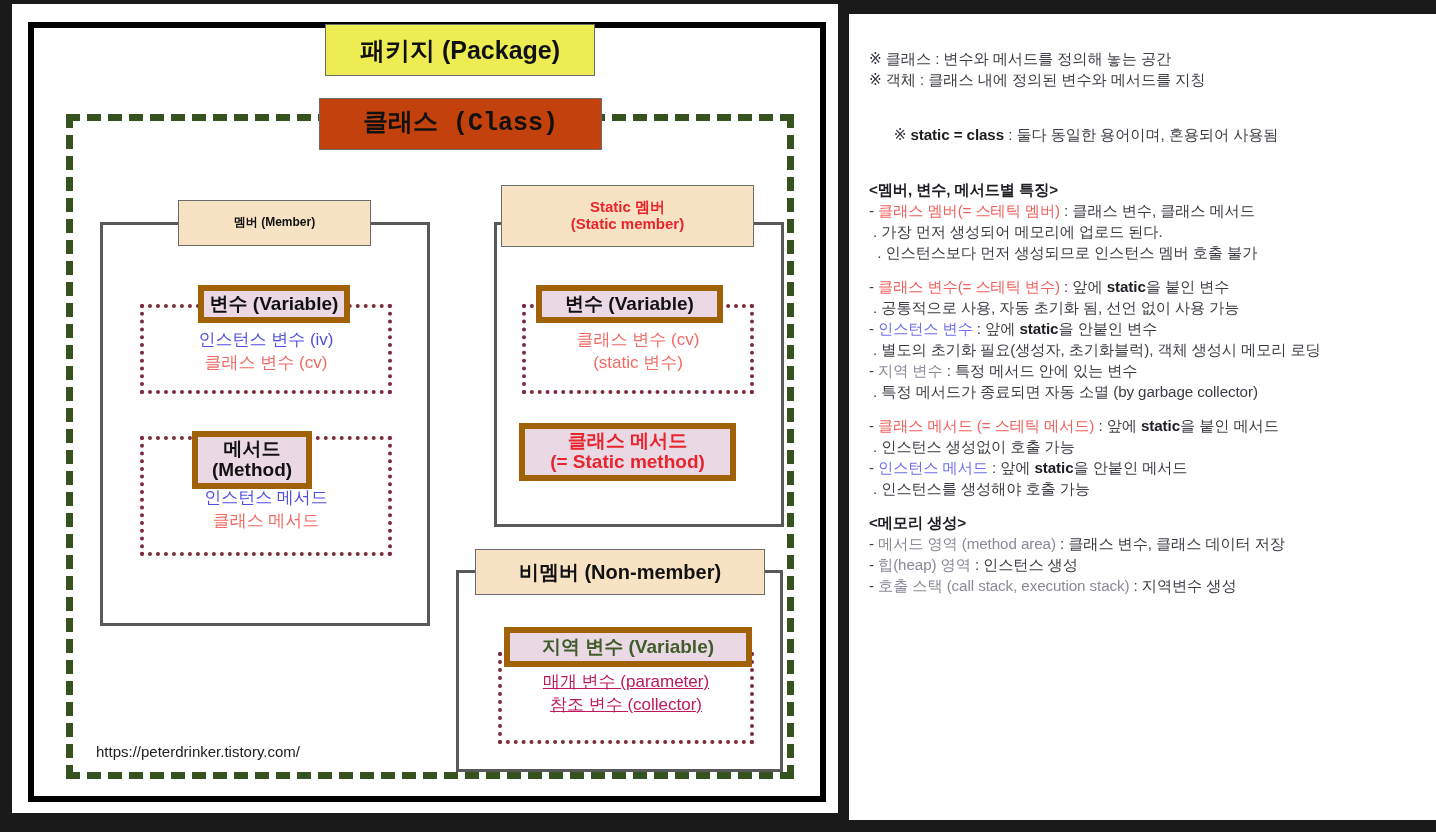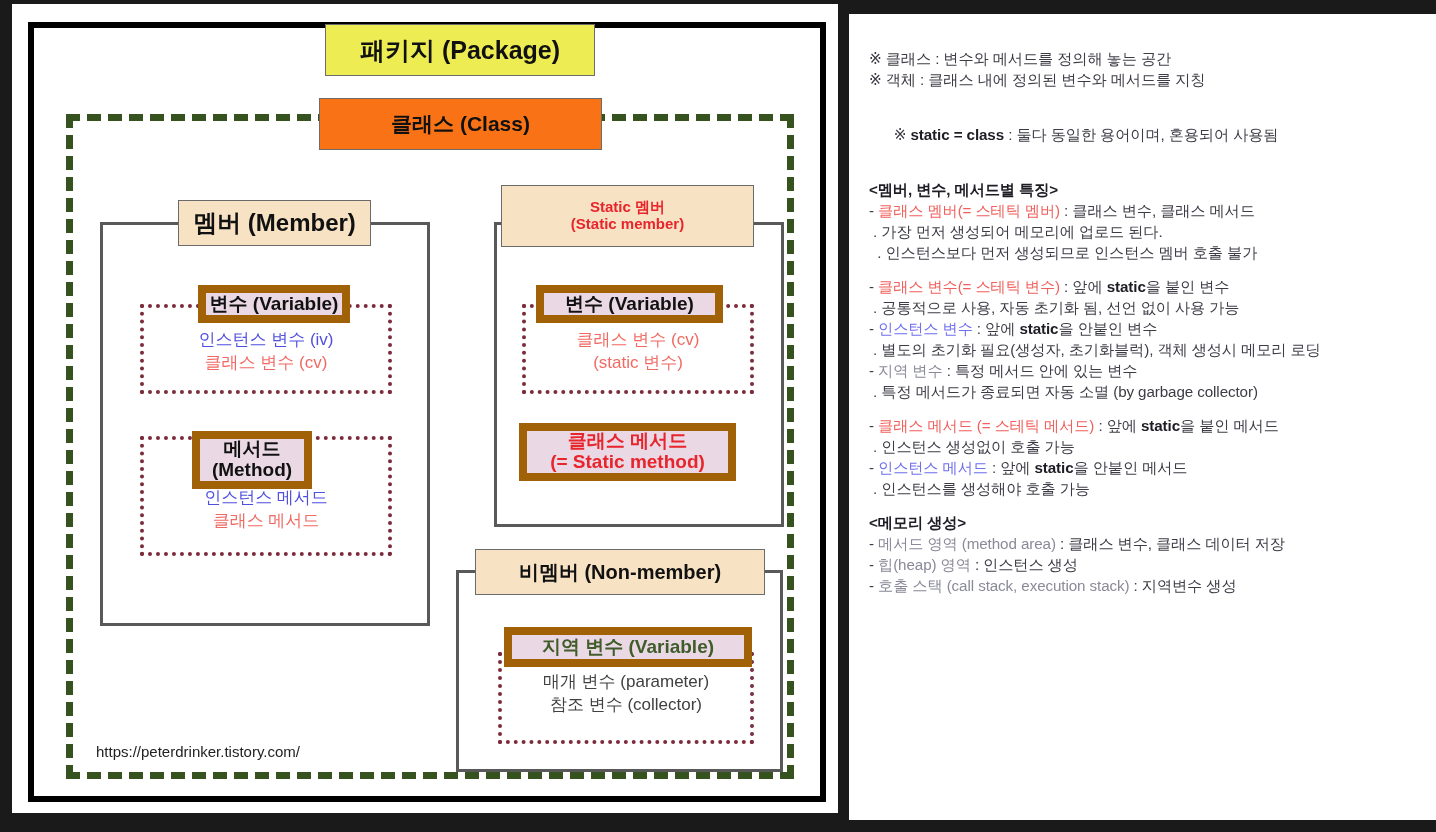--- a/index.html
+++ b/index.html
@@ -44,25 +44,25 @@
     display:flex; align-items:center; justify-content:center;
     line-height:1.12;
     z-index:6;
   }
   #chip-package{
     left:313px; top:20px; width:270px; height:52px;
     background:#eded53; font-size:25px;
   }
   #chip-class{
     left:307px; top:94px; width:283px; height:52px;
-    background:#f97316; font-size:21px;
+    background:#c2410c; font-size:25px;font-family:Liberation Mono, monospace;
   }
   #chip-member{
     left:166px; top:196px; width:193px; height:46px;
-    background:#f7e2c3; font-size:24px;
+    background:#f7e2c3; font-size:12px;
   }
   #chip-static-member{
     left:489px; top:181px; width:253px; height:62px;
     background:#f7e2c3; font-size:15px; color:#e8252c;
     flex-direction:column;
   }
   #chip-nonmember{
     left:463px; top:545px; width:290px; height:46px;
     background:#f7e2c3; font-size:20px;
   }
@@ -80,21 +80,21 @@
     position:absolute; border:4px dotted #7b2b3a; background:transparent;
   }
   #dot-member-var { left:128px; top:300px; width:252px; height:90px; }
   #dot-member-mth { left:128px; top:432px; width:252px; height:120px; }
   #dot-static-var { left:510px; top:300px; width:232px; height:90px; }
   #dot-nonmember  { left:486px; top:648px; width:256px; height:92px; }
 
   
   .inner-chip{
     position:absolute; text-align:center;
-    border:8px solid #a16207; background:#ead9e4;
+    border:6px solid #a16207; background:#ead9e4;
     font-weight:bold; color:#111;
     display:flex; align-items:center; justify-content:center;
     flex-direction:column; line-height:1.1; z-index:7;
   }
   #ichip-mvar  { left:186px; top:281px; width:152px; height:38px; font-size:19px; }
   #ichip-mmth  { left:180px; top:427px; width:120px; height:58px; font-size:19px; }
   #ichip-svar  { left:524px; top:281px; width:187px; height:38px; font-size:19px; }
   #ichip-cmth  { left:507px; top:419px; width:217px; height:58px; font-size:19px;
                  color:#e8252c; }
   #ichip-lvar  { left:492px; top:623px; width:248px; height:40px; font-size:19px;
@@ -105,21 +105,21 @@
     position:absolute; text-align:center; font-size:17px; line-height:1.35;
     z-index:7;
   }
   #note-mvar { left:128px; top:325px; width:252px; }
   #note-mmth { left:128px; top:483px; width:252px; }
   #note-svar { left:510px; top:325px; width:232px; }
   #note-lvar { left:486px; top:667px; width:256px; }
 
   .blue { color:#4f4fe0; }
   .red  { color:#f06a63; }
-  .grey { color:#404040; }
+  .grey { color:#be185d;text-decoration:underline; }
 
   #source-url{
     position:absolute; left:84px; top:739px;
     font-size:15px; color:#222; z-index:8;
   }
 
   
   .rline{
     font-size:15.2px; color:#3c3c46; line-height:21px;
     white-space:pre; letter-spacing:-0.1px;

